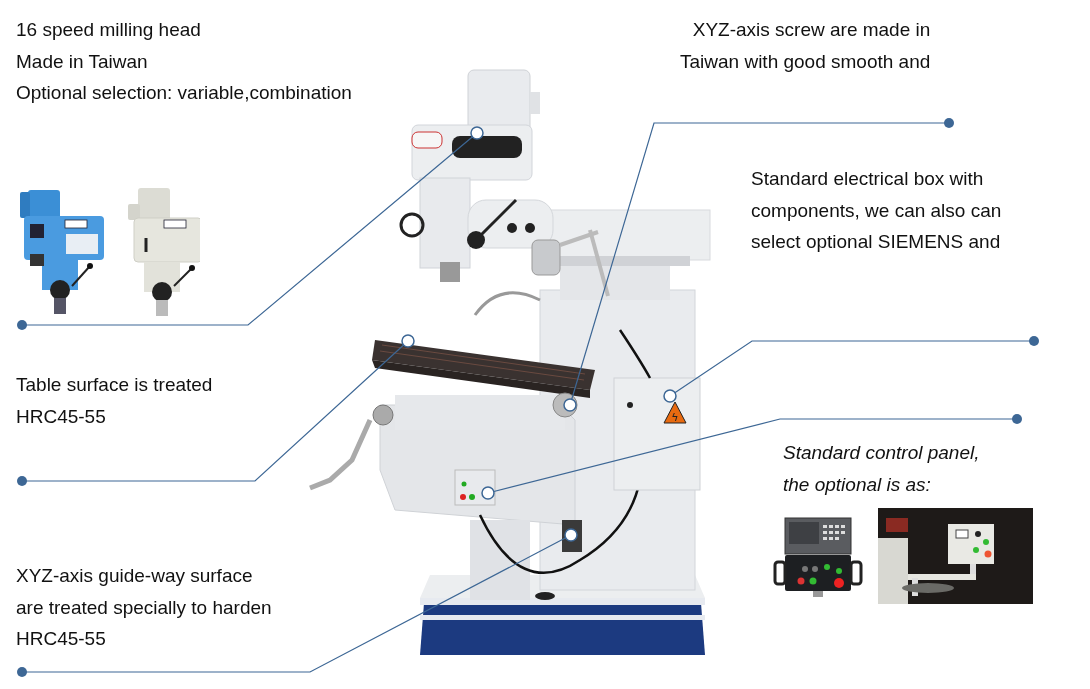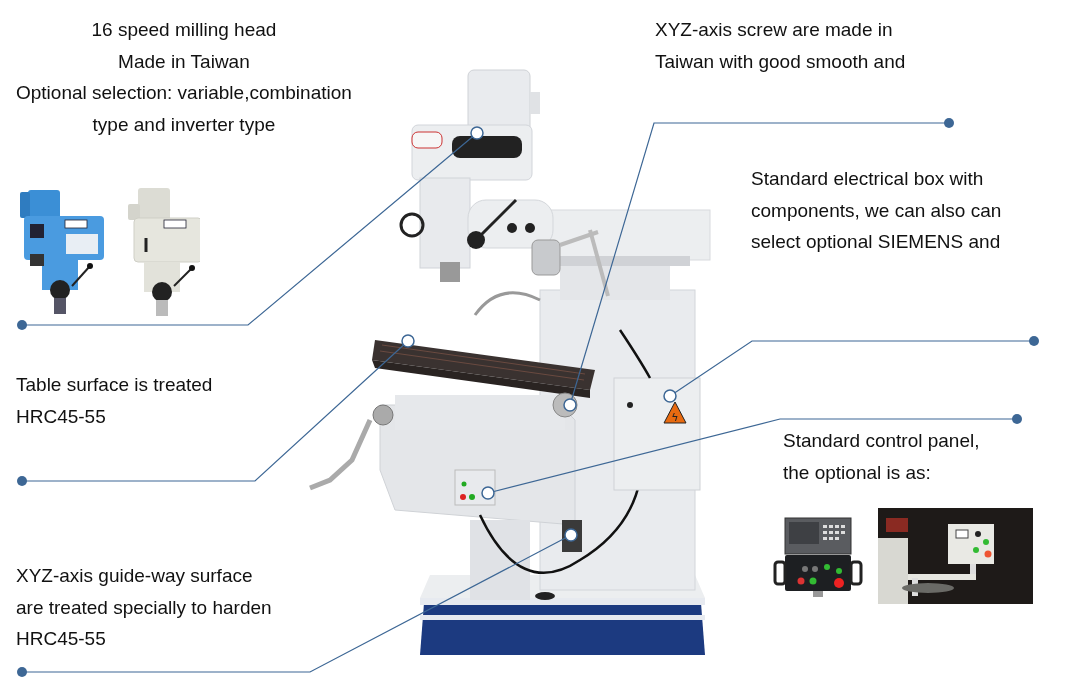--- a/index.html
+++ b/index.html
@@ -6,44 +6,43 @@
   body{width:1090px;height:689px;position:relative;overflow:hidden;font-family:"Liberation Sans",sans-serif;color:#111;}
   .txt{position:absolute;font-size:19px;line-height:31.5px;white-space:nowrap;}
   .txt div{margin:0;}
   svg.lines{position:absolute;left:0;top:0;width:1090px;height:689px;z-index:5;pointer-events:none;}
   .machine{position:absolute;left:300px;top:60px;width:420px;height:620px;z-index:1;}
   .thumb{position:absolute;}
 </style>
 </head>
 <body>
 
-<div class="txt" style="left:16px;top:14px;text-align:center;">
+<div class="txt" style="left:16px;top:14px;">
   <div>16 speed milling head</div>
   <div>Made in Taiwan</div>
   <div>Optional selection: variable,combination</div>
-  <div>type and inverter type</div>
-</div>
-
-<div class="txt" style="left:655px;top:14px;">
+</div>
+
+<div class="txt" style="left:680px;top:14px;text-align:right;">
   <div>XYZ-axis screw are made in</div>
   <div>Taiwan with good smooth and</div>
 </div>
 
 <div class="txt" style="left:751px;top:163px;">
   <div>Standard electrical box with</div>
   <div>components, we can also can</div>
   <div>select optional SIEMENS and</div>
 </div>
 
 <div class="txt" style="left:16px;top:369px;">
   <div>Table surface is treated</div>
   <div>HRC45-55</div>
 </div>
 
-<div class="txt" style="left:783px;top:425px;">
+<div class="txt" style="left:783px;top:437px;font-style:italic;">
   <div>Standard control panel,</div>
   <div>the optional is as:</div>
 </div>
 
 <div class="txt" style="left:16px;top:560px;">
   <div>XYZ-axis guide-way surface</div>
   <div>are treated specially to harden</div>
   <div>HRC45-55</div>
 </div>
 

